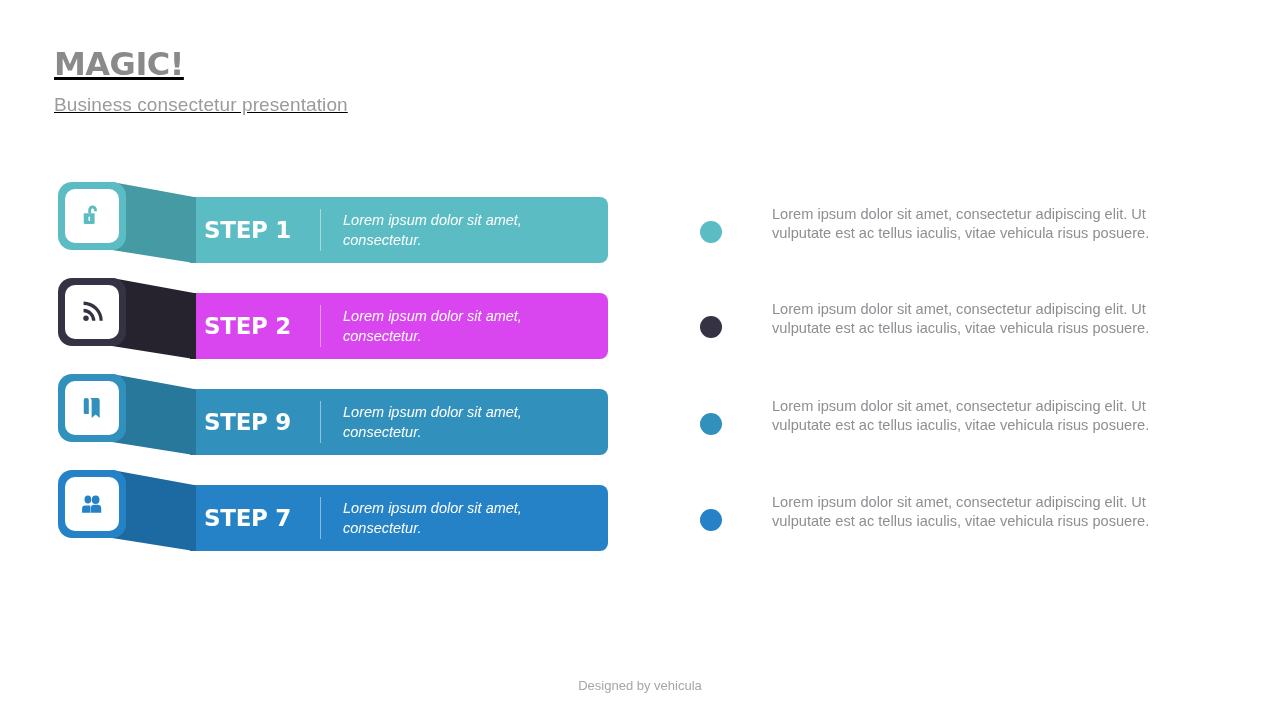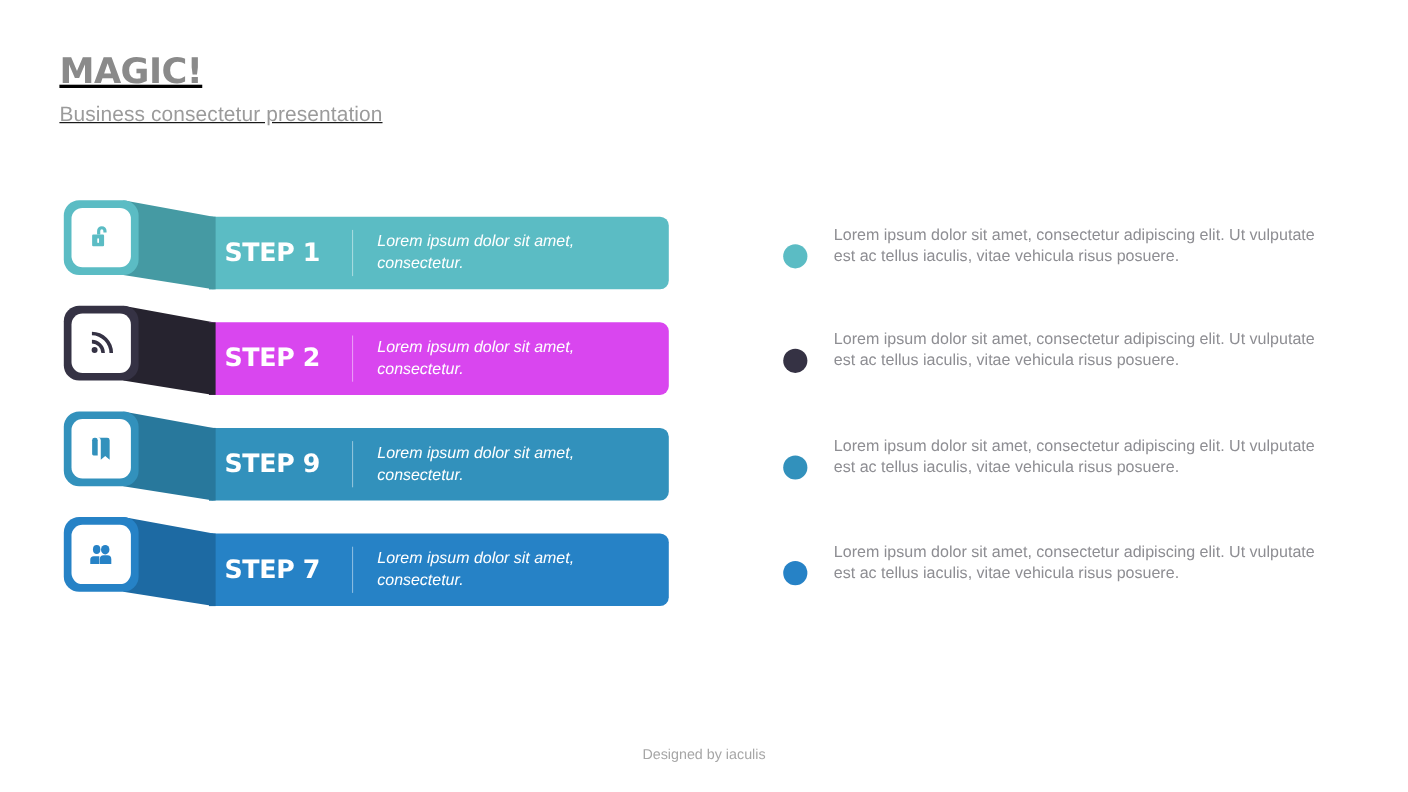--- a/index.html
+++ b/index.html
@@ -143,24 +143,25 @@
   
   #details {
     position: absolute;
     left: 700px;
     top: 0;
     width: 520px;
     height: 720px;
   }
   .detail-row {
     position: absolute;
-    left: 12px;
+    left: 0;
     width: 490px;
     display: flex;
-    align-items: flex-end;
+    align-items: flex-start;
+    gap: 26px;
   }
   .bullet {
     width: 22px;
     height: 22px;
     border-radius: 50%;
     flex: none;
     margin-right: 24px;
   }
   .detail-text {
     font-family: "Liberation Sans", sans-serif;
@@ -285,13 +286,13 @@
     <div class="detail-row" style="top: 397px;">
       <div class="bullet" style="background: rgb(50, 145, 188); margin-top: 16px;"></div>
       <div class="detail-text">Lorem ipsum dolor sit amet, consectetur adipiscing elit. Ut vulputate est ac tellus iaculis, vitae vehicula risus posuere.</div>
     </div>
     <div class="detail-row" style="top: 493px;">
       <div class="bullet" style="background: rgb(38, 130, 198); margin-top: 16px;"></div>
       <div class="detail-text">Lorem ipsum dolor sit amet, consectetur adipiscing elit. Ut vulputate est ac tellus iaculis, vitae vehicula risus posuere.</div>
     </div>
   </div>
 
-<div id="footer">Designed by iaculis</div>
+<div id="footer">Designed by vehicula</div>
 
 </body></html>

